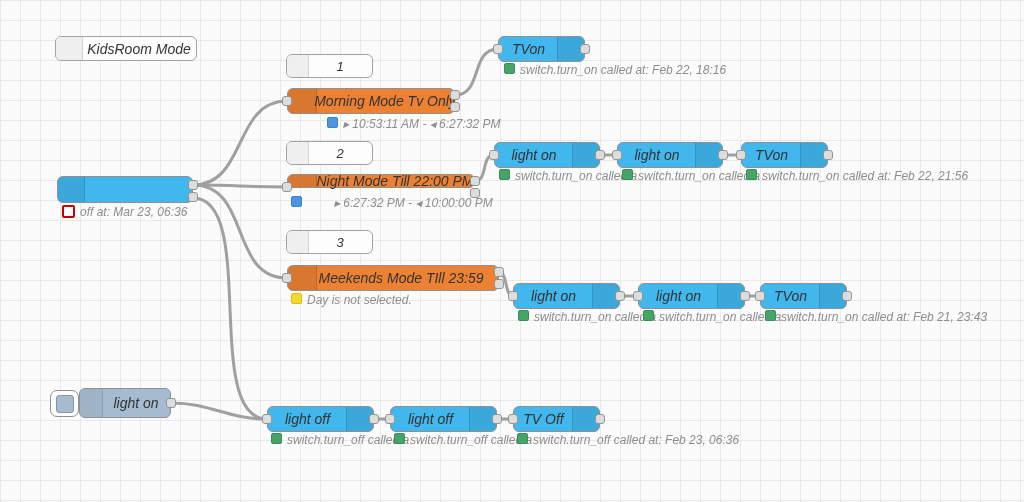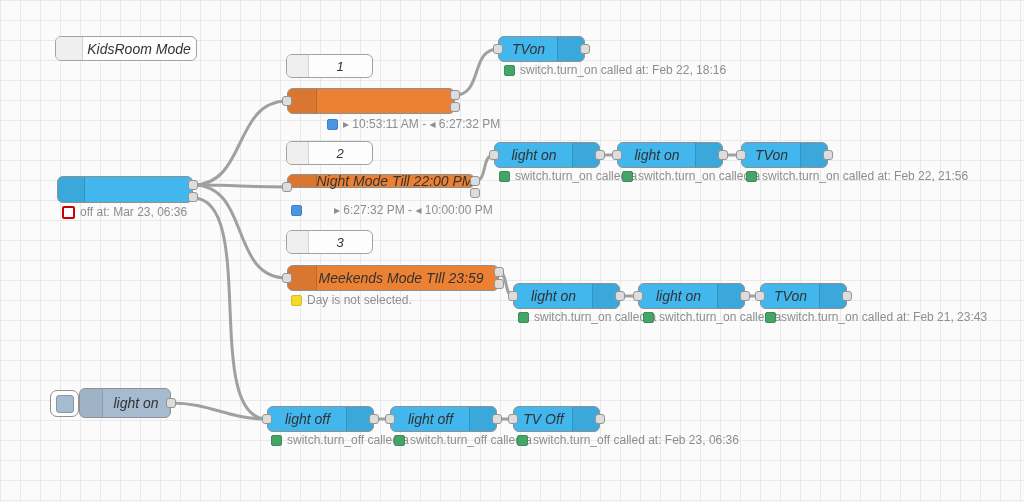--- a/index.html
+++ b/index.html
@@ -27,22 +27,22 @@
   .white{background:#fdfdfd;border-color:#a2a2a2;}
   .grayblue{background:#a6bbcf;}
   .icon-left{position:absolute;left:0;top:0;bottom:0;background:rgba(0,0,0,0.08);border-right:1px solid rgba(0,0,0,0.12);border-radius:5px 0 0 5px;}
   .icon-right{position:absolute;right:0;top:0;bottom:0;background:rgba(0,0,0,0.08);border-left:1px solid rgba(0,0,0,0.12);border-radius:0 5px 5px 0;}
   .icon-white{background:#efefef;border-right:1px solid #d2d2d2;}
   .port{
     position:absolute;z-index:3;width:10px;height:10px;box-sizing:border-box;
     background:#dddddd;border:1px solid #949494;border-radius:3px;
   }
   .status{
-    position:absolute;z-index:2;display:flex;align-items:center;gap:5px;
-    font-size:12px;color:#8d8d8d;white-space:nowrap;
+    position:absolute;z-index:2;display:flex;align-items:flex-start;gap:5px;
+    font-size:12px;color:#8d8d8d;white-space:nowrap;font-style:italic;
   }
   .sdot{width:9px;height:9px;border-radius:2px;flex:0 0 auto;}
   .s-green{background:#44a567;border:1px solid #3a8d58;}
   .s-blue{background:#4a96e3;border:1px solid #3f81c4;}
   .s-yellow{background:#f6d92b;border:1px solid #d8bd20;}
   .s-ring{background:#ffffff;border:2px solid #cc0000;}
   .inject-btn{
     position:absolute;z-index:2;background:#fdfdfd;border:1px solid #909090;border-radius:7px;
     display:flex;align-items:center;justify-content:center;box-sizing:border-box;
   }
@@ -85,20 +85,21 @@
     <span>off at: Mar 23, 06:36</span>
   </div>
 
   <div class="node white" style="left:286px;top:54px;width:87px;height:24px;">
     <div class="icon-left icon-white" style="width:21px;background:#efefef;"></div>
     <div class="label" style="left:21px;right:0;font-size:13px;">1</div>
   </div>
 
   <div class="node orange" style="left:287px;top:88px;width:168px;height:26px;">
     <div class="icon-left" style="width:28px;"></div>
+    <div class="label" style="left:28px;right:0;">Morning Mode Tv Only</div>
   </div>
   <div class="port" style="left:282px;top:96px;"></div>
   <div class="port" style="left:450px;top:90px;"></div>
   <div class="port" style="left:450px;top:102px;"></div>
   <div class="status" style="left:291px;top:117px;margin-left:36px;">
     <span class="sdot s-blue"></span>
     <span>▸ 10:53:11 AM - ◂ 6:27:32 PM</span>
   </div>
 
   <div class="node blue" style="left:498px;top:36px;width:87px;height:26px;">
@@ -117,21 +118,21 @@
     <div class="label" style="left:21px;right:0;font-size:13px;">2</div>
   </div>
 
   <div class="node orange" style="left:287px;top:174px;width:188px;height:14px;">
     <div class="icon-left" style="width:28px;"></div>
     <div class="label" style="left:28px;right:0;">Night Mode Till 22:00 PM</div>
   </div>
   <div class="port" style="left:282px;top:182px;"></div>
   <div class="port" style="left:470px;top:176px;"></div>
   <div class="port" style="left:470px;top:188px;"></div>
-  <div class="status" style="left:291px;top:203px;gap:32px;">
+  <div class="status" style="left:291px;top:196px;gap:32px;">
     <span class="sdot s-blue"></span>
     <span>▸ 6:27:32 PM - ◂ 10:00:00 PM</span>
   </div>
 
   <div class="node blue" style="left:494px;top:142px;width:106px;height:26px;">
     <div class="icon-right" style="width:26px;"></div>
     <div class="label" style="left:0;right:26px;">light on</div>
   </div>
   <div class="port" style="left:489px;top:150px;"></div>
   <div class="port" style="left:595px;top:150px;"></div>

